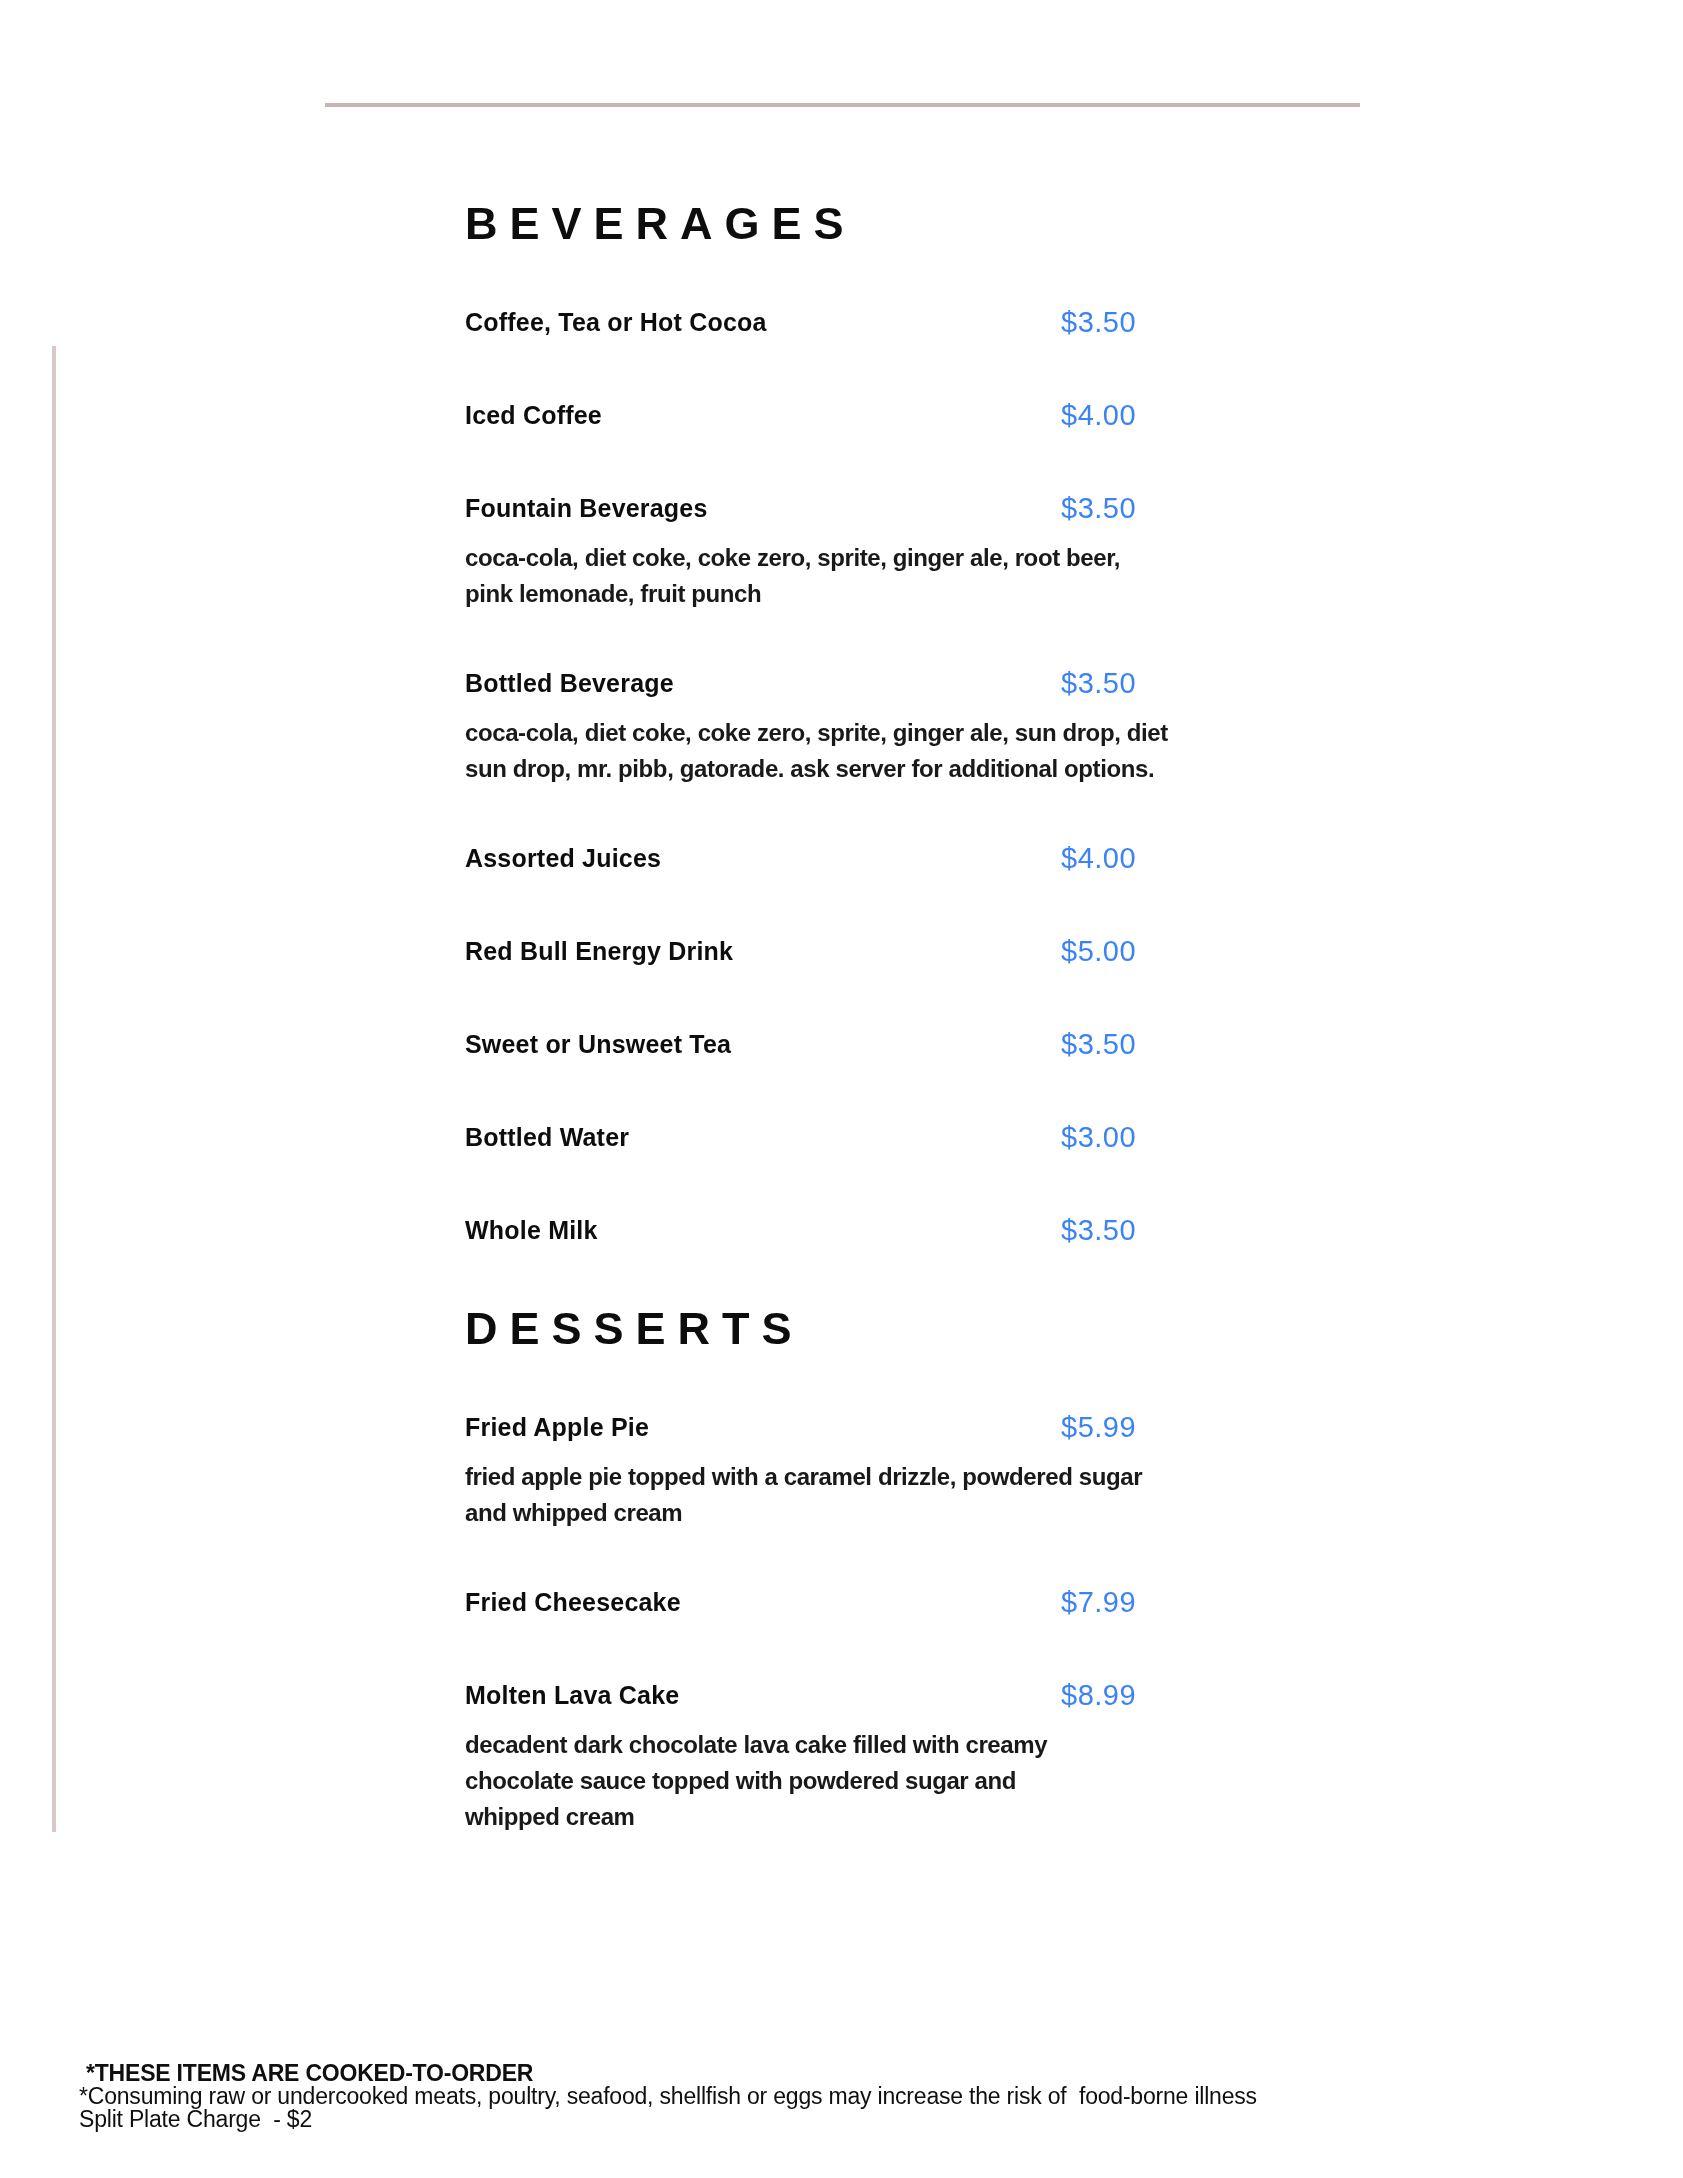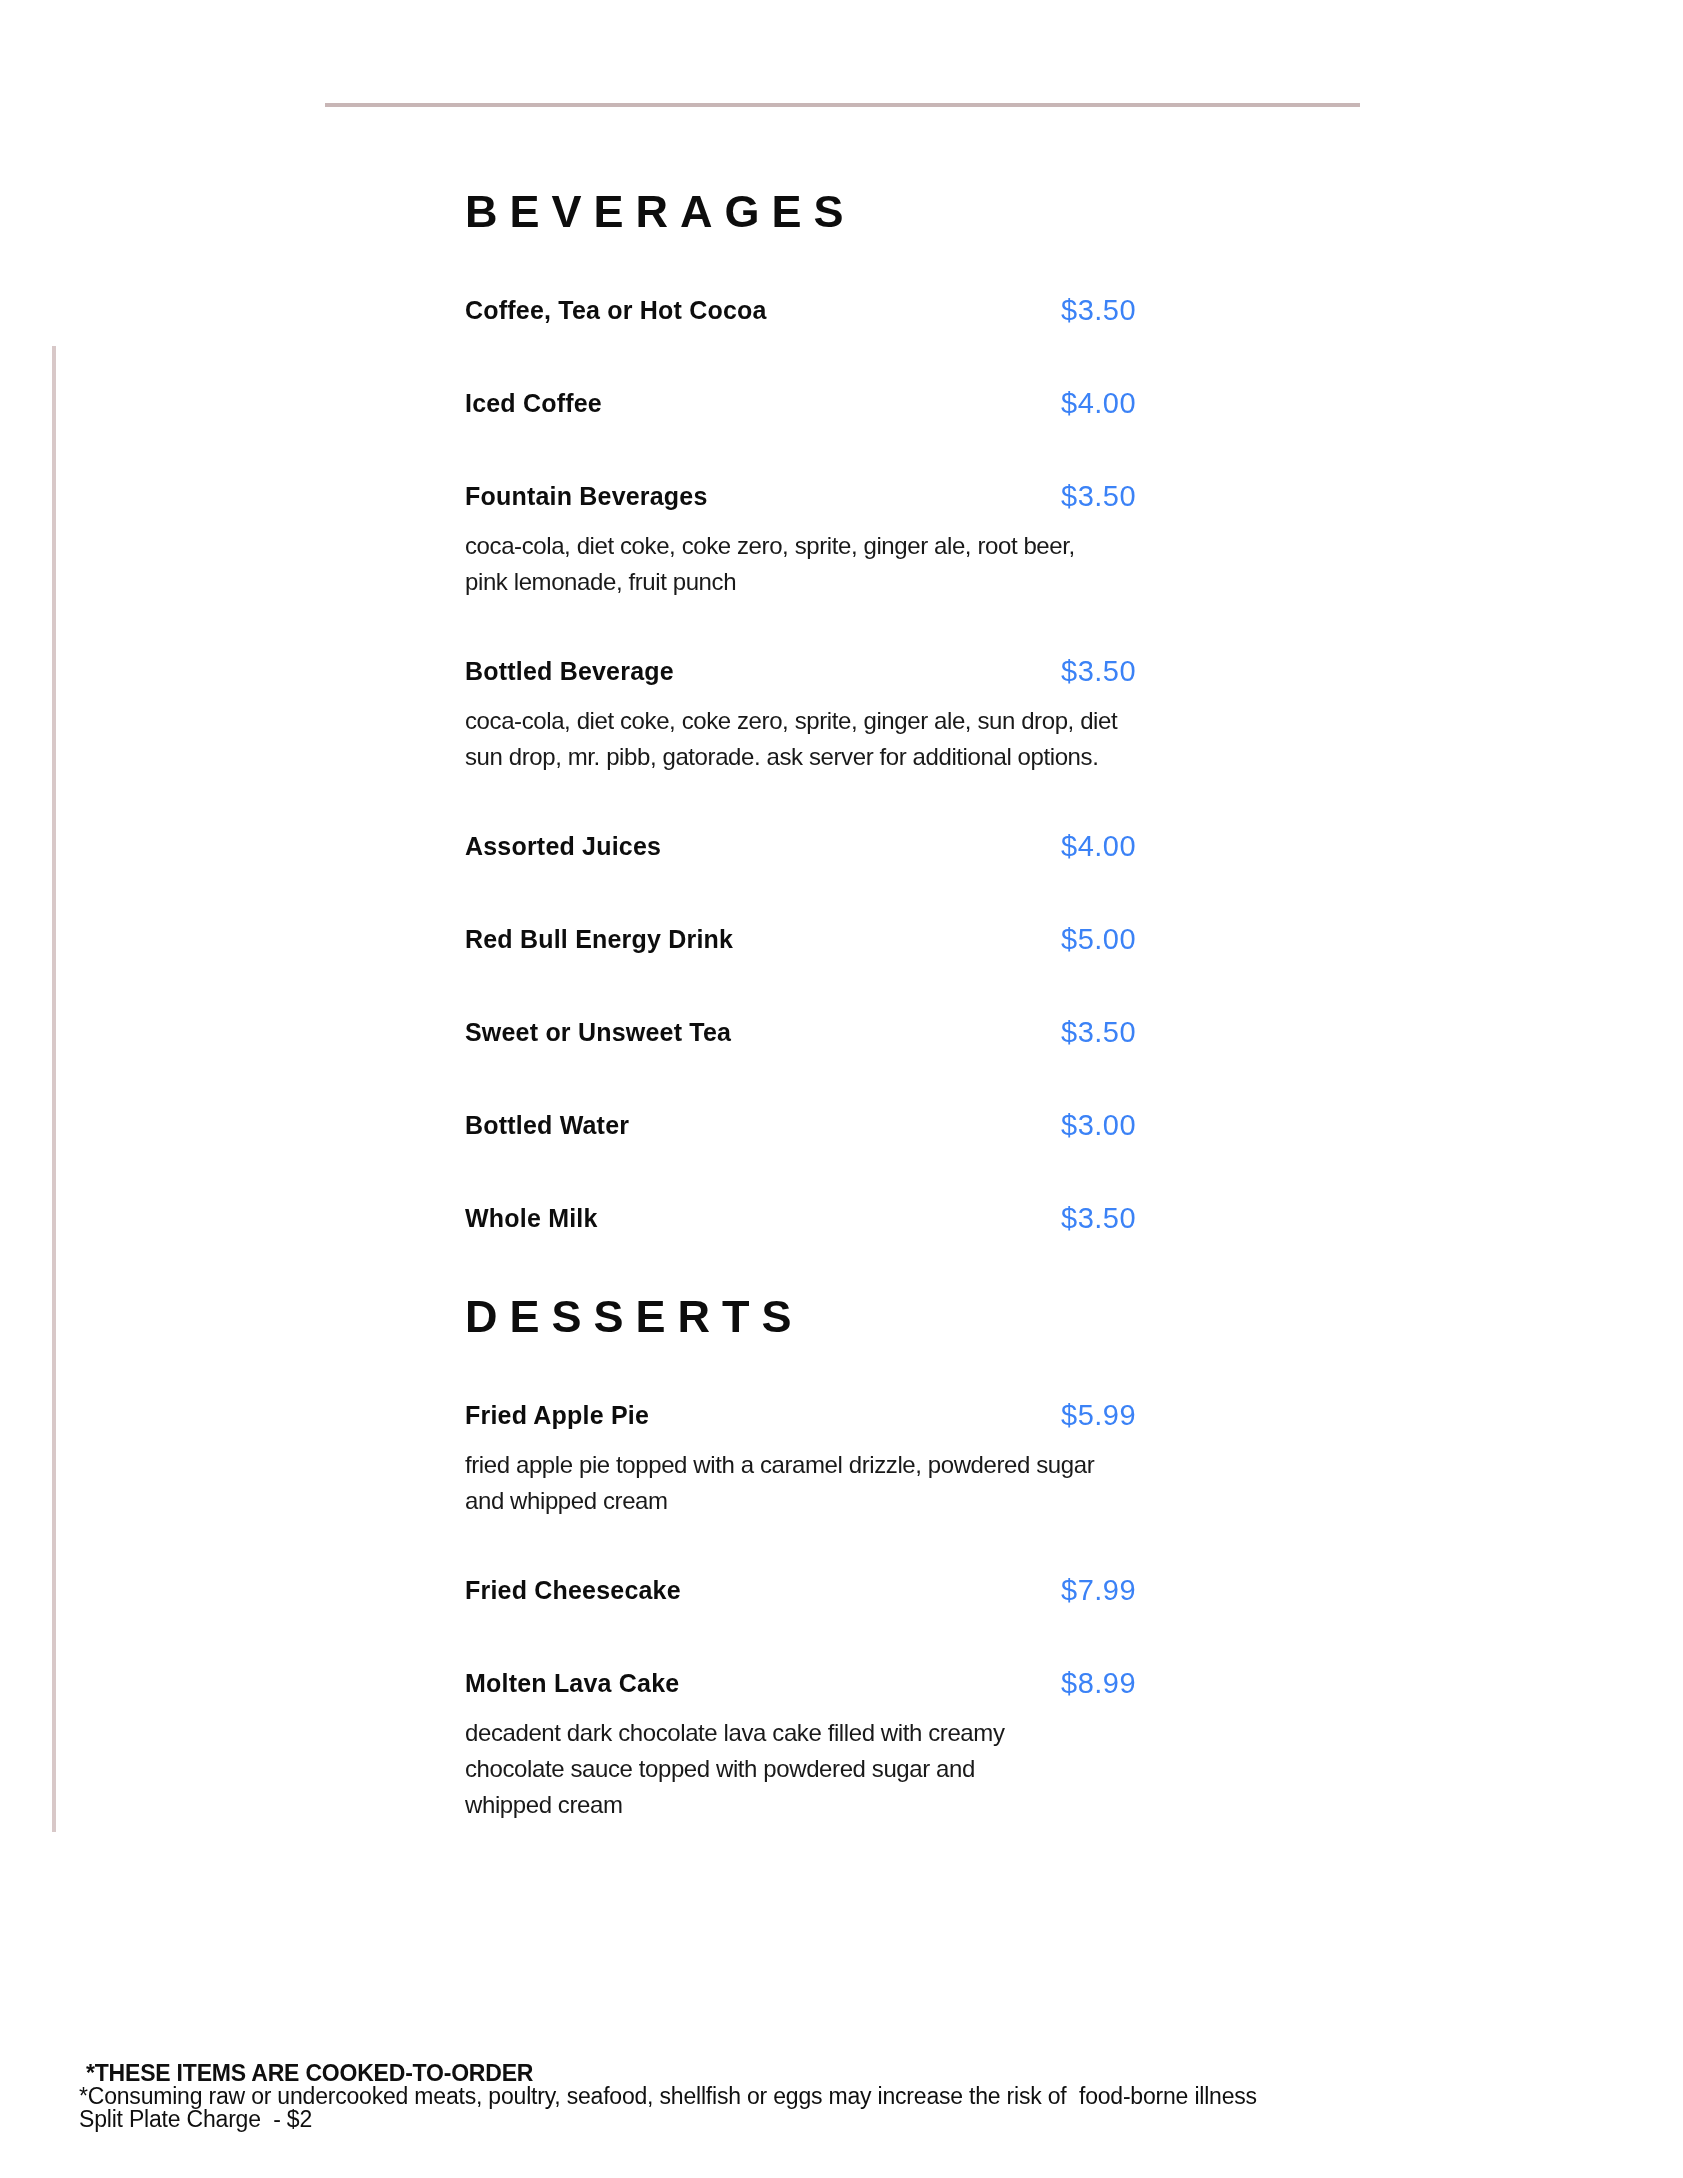--- a/index.html
+++ b/index.html
@@ -21,21 +21,21 @@
   }
   .left-rule {
     position: absolute;
     left: 52px; top: 346px;
     width: 4px; height: 1486px;
     background: #d8c8c8;
   }
 
   .content {
     position: absolute;
-    left: 465px; top: 188px;
+    left: 465px; top: 200px;
     width: 851px;
   }
 
   .section { margin: 0; }
   .section + .section { margin-top: 20px; }
 
   .section-title {
     font-size: 45px;
     font-weight: 700;
     letter-spacing: 12px;
@@ -56,21 +56,21 @@
     position: absolute;
     left: 596px; top: 0;
     font-size: 29px;
     font-weight: 400;
     color: #3b82f6;
     letter-spacing: 0.5px;
   }
   .item-desc {
     margin-top: 10px;
     font-size: 24px;
-    font-weight: 400;
+    font-weight: 700;
     line-height: 36px;
     letter-spacing: -0.4px;
     color: #191919;
     white-space: pre;
   }
 
   .footer {
     position: absolute;
     left: 79px; top: 2062px;
     font-size: 23px;

